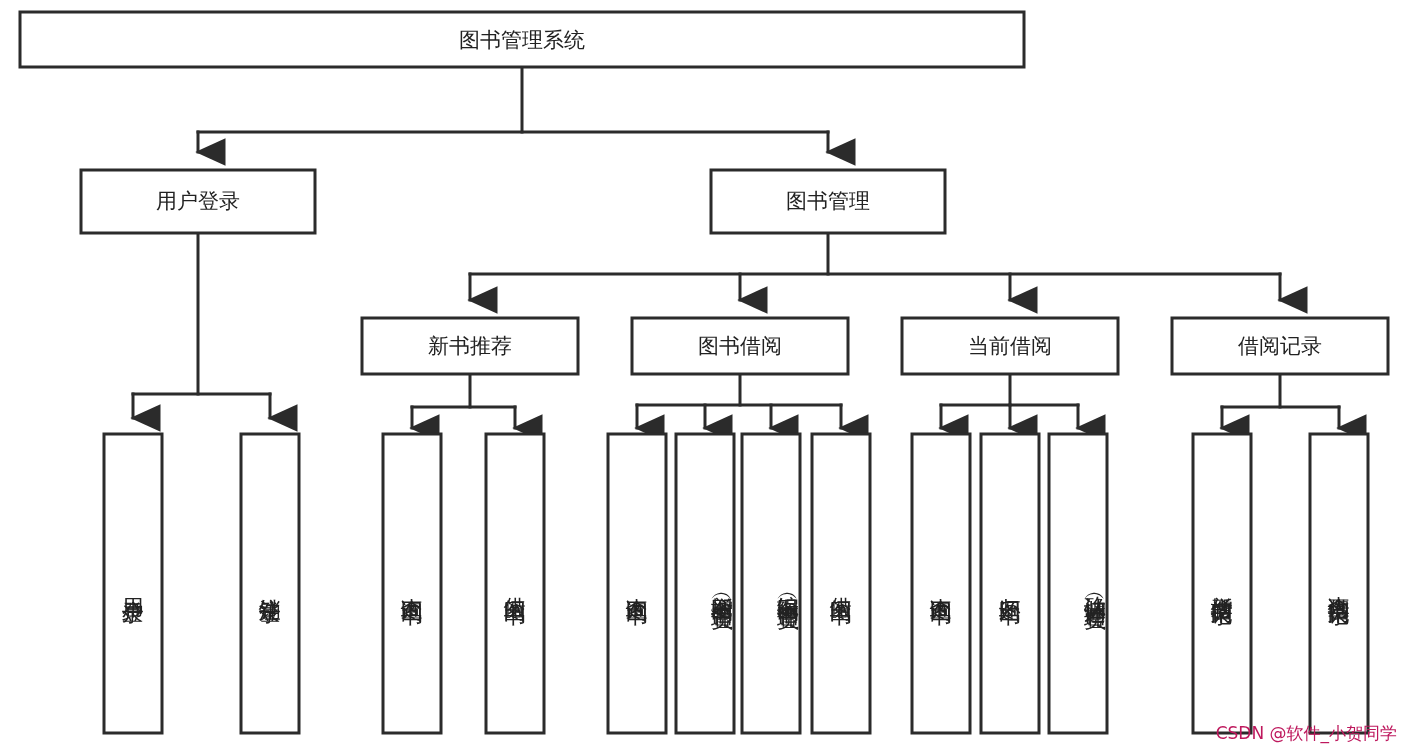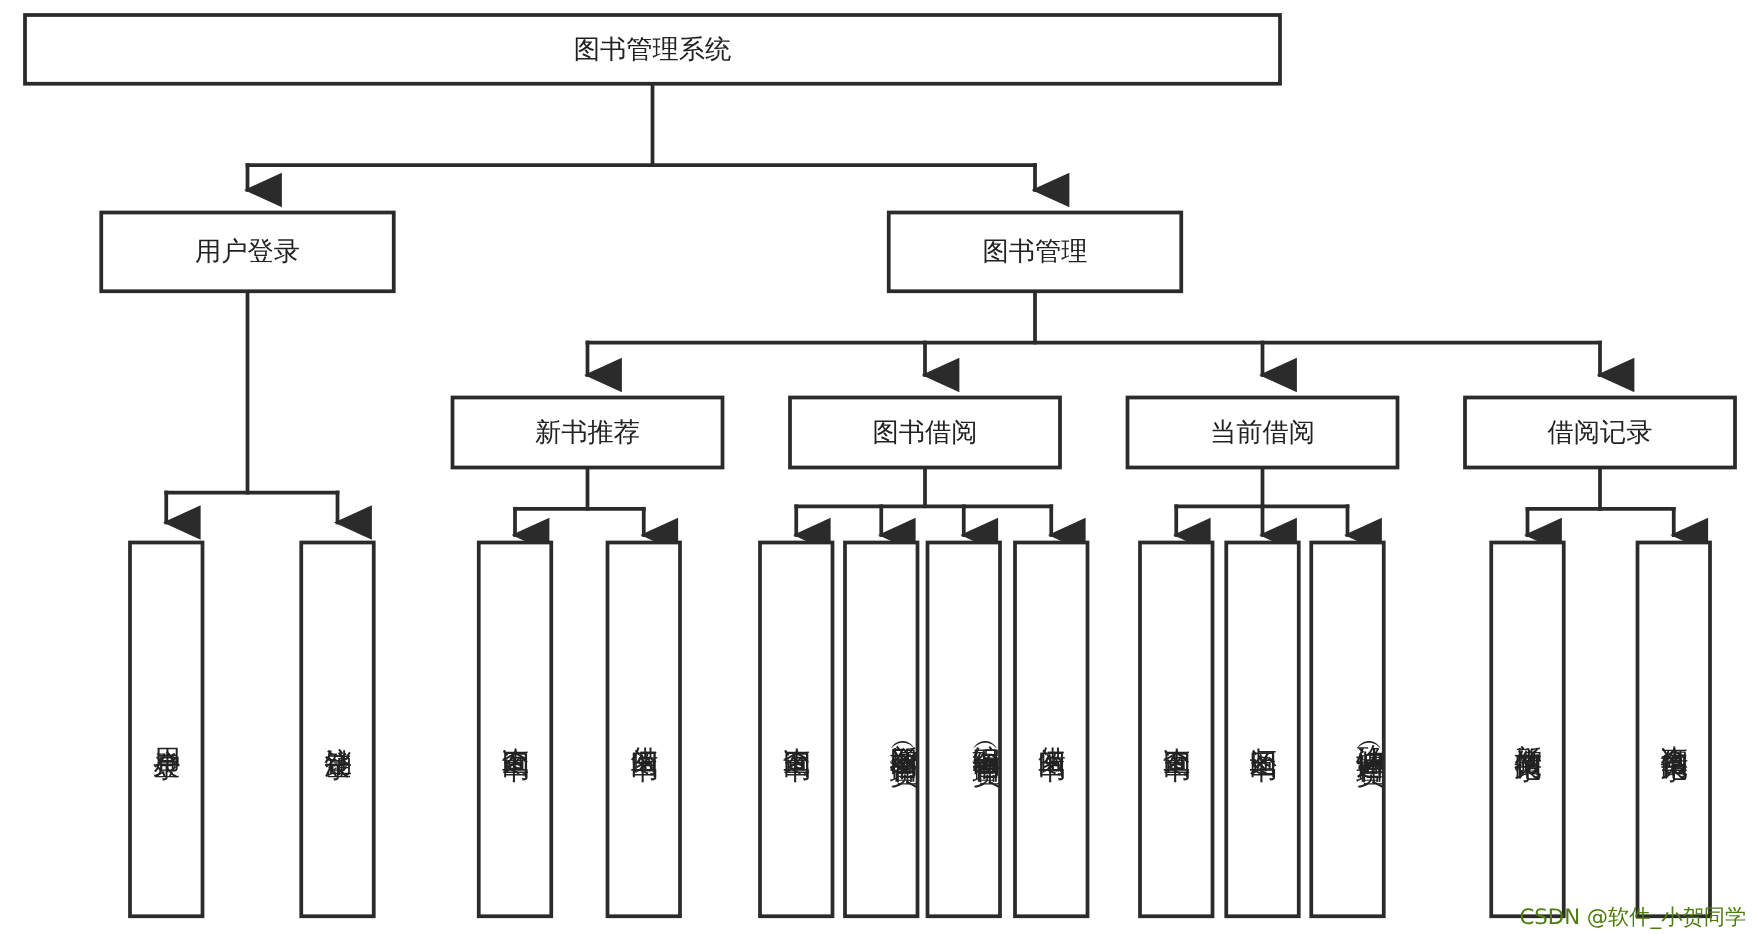--- a/index.html
+++ b/index.html
@@ -21,21 +21,21 @@
      line-height:1.06;
      color:#222;
      letter-spacing:2px;
      white-space:nowrap;
      text-align:center;
      pointer-events:none;
   }
   .watermark{
      position:absolute;right:8px;bottom:2px;
      font-family:"DejaVu Sans","Liberation Sans",sans-serif;
-     font-size:17px;color:#4d7c0f;white-space:nowrap;
+     font-size:17px;color:#be185d;white-space:nowrap;
   }
 </style>
 </head>
 <body>
 
 <div id="diagram-root">
 
   <svg id="tree" viewBox="0 0 1405 747">
     <defs>
       <marker id="arrow" viewBox="0 0 12 12" refX="6" refY="11" markerWidth="11" markerHeight="11" orient="auto-start-reverse">

